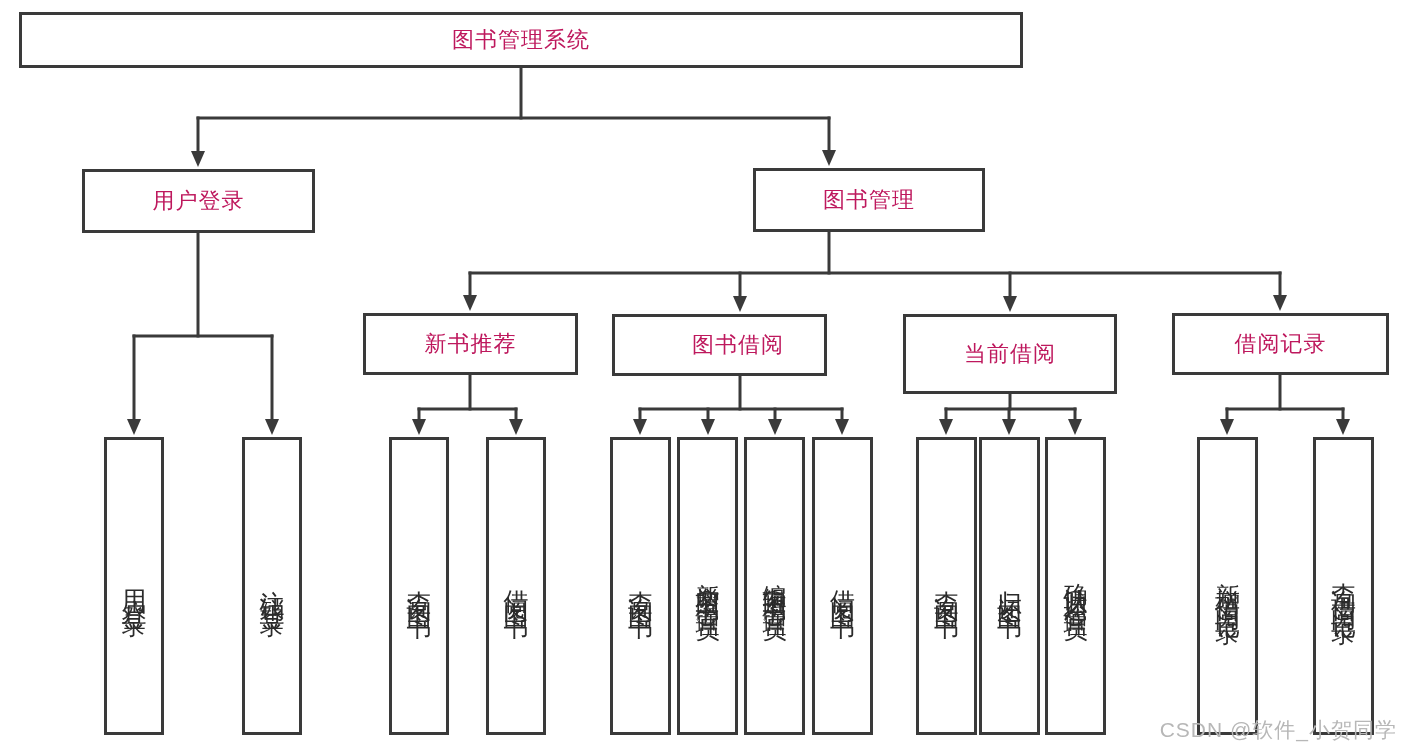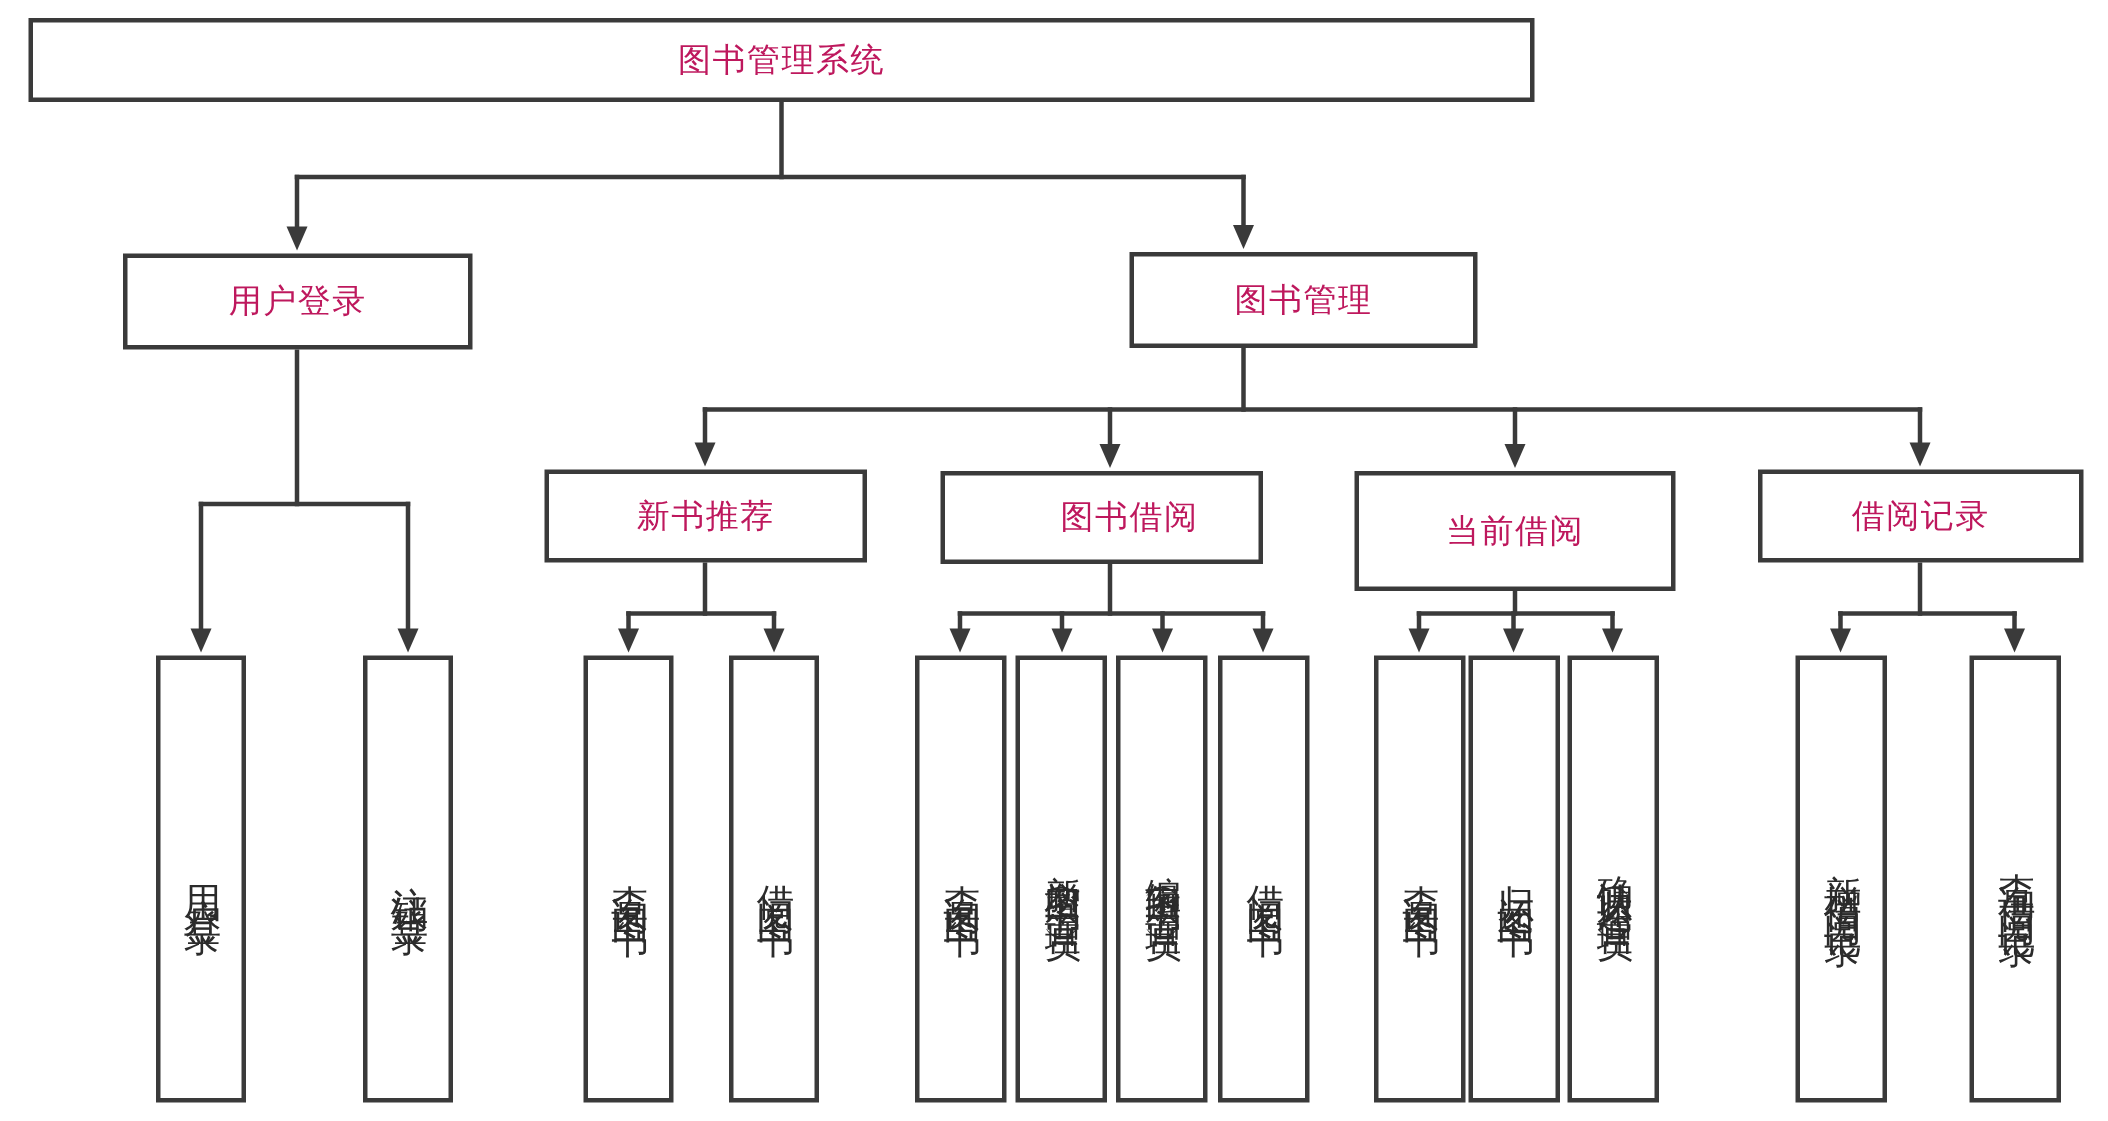--- a/index.html
+++ b/index.html
@@ -146,21 +146,21 @@
   <div class="node hbox" style="left:82px; top:169px; width:233px; height:64px;">
     <span>用户登录</span>
   </div>
   <div class="node hbox" style="left:713px; top:168px; width:232px; height:64px;margin-left:40px;">
     <span>图书管理</span>
   </div>
 
   <div class="node hbox" style="left:363px; top:313px; width:215px; height:62px;">
     <span>新书推荐</span>
   </div>
-  <div class="node hbox" style="left:627px; top:314px; width:215px; height:62px;padding-left:37px;">
+  <div class="node hbox" style="left:612px; top:314px; width:215px; height:62px;padding-left:37px;">
     <span>图书借阅</span>
   </div>
   <div class="node hbox" style="left:903px; top:314px; width:214px; height:80px;">
     <span>当前借阅</span>
   </div>
   <div class="node hbox" style="left:1172px; top:313px; width:217px; height:62px;">
     <span>借阅记录</span>
   </div>
 
   <div class="node vbox" style="left:104px; width:60px;">
@@ -200,14 +200,15 @@
     <span>确认归还（管理员）</span>
   </div>
 
   <div class="node vbox" style="left:1197px; width:61px;">
     <span>新增借阅记录</span>
   </div>
   <div class="node vbox" style="left:1313px; width:61px;">
     <span>查询借阅记录</span>
   </div>
 
+  <div class="watermark">CSDN @软件_小贺同学</div>
 
 </div>
 
 </body></html>

